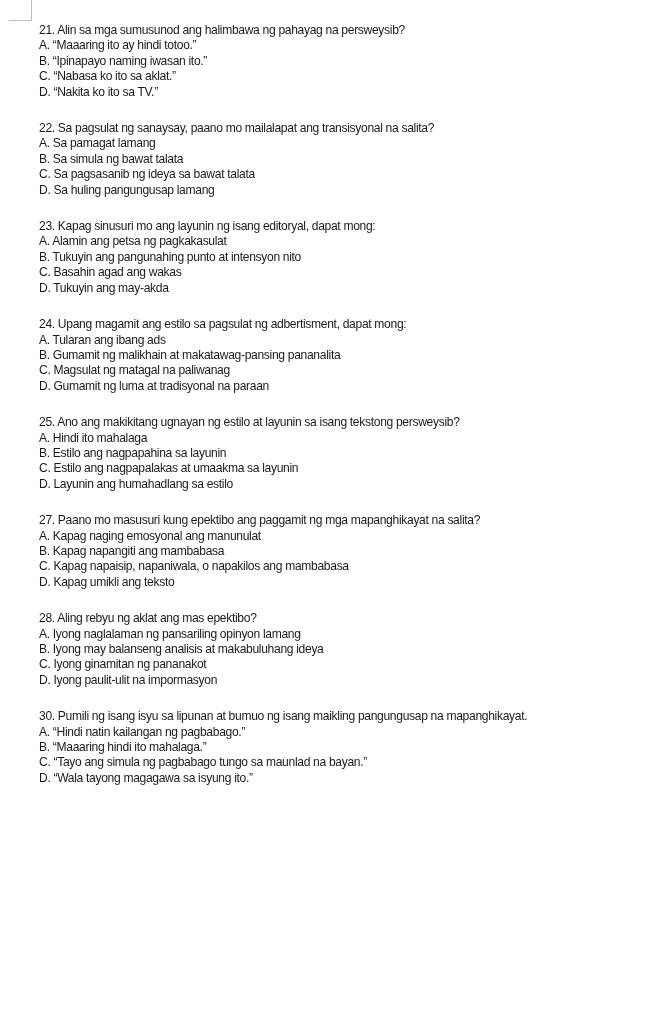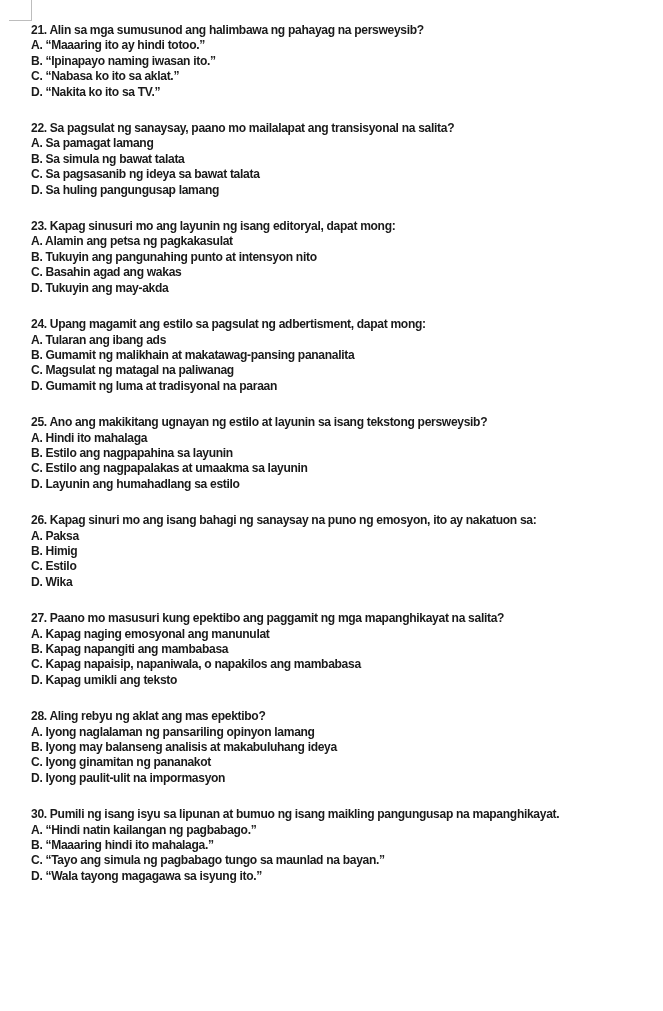--- a/index.html
+++ b/index.html
@@ -1,21 +1,21 @@
 <!DOCTYPE html>
 <html><head>
   <meta charset="utf-8">
   <style>
     html, body { margin: 0; padding: 0; background: #ffffff; }
     body { width: 663px; height: 1011px; position: relative; overflow: hidden;
       font-family: "Liberation Sans", sans-serif; color: #1a1a1a; }
     .corner-v { position: absolute; left: 31px; top: 0; width: 1px; height: 20px; background: #bdbdbd; }
     .corner-h { position: absolute; left: 9px; top: 20px; width: 23px; height: 1px; background: #bdbdbd; }
     .doc { position: absolute; left: 31px; top: 22px; width: 620px; }
-    .q { margin: 0 0 21px 0; font-weight: bold; }
+    .q { margin: 0 0 21px 8px; }
     .line { font-size: 13px; line-height: 15.4px; white-space: nowrap;
       letter-spacing: -0.35px; transform: scaleX(0.93); transform-origin: left center; }
   </style>
 </head>
 <body>
 
 <div class="corner-v"></div>
 <div class="corner-h"></div>
 
 <div class="doc">
@@ -48,27 +48,20 @@
     <div class="line">D. Gumamit ng luma at tradisyonal na paraan</div>
   </div>
   <div class="q">
     <div class="line">25. Ano ang makikitang ugnayan ng estilo at layunin sa isang tekstong persweysib?</div>
     <div class="line">A. Hindi ito mahalaga</div>
     <div class="line">B. Estilo ang nagpapahina sa layunin</div>
     <div class="line">C. Estilo ang nagpapalakas at umaakma sa layunin</div>
     <div class="line">D. Layunin ang humahadlang sa estilo</div>
   </div>
   <div class="q">
-    <div class="line">26. Kapag sinuri mo ang isang bahagi ng sanaysay na puno ng emosyon, ito ay nakatuon sa:</div>
-    <div class="line">A. Paksa</div>
-    <div class="line">B. Himig</div>
-    <div class="line">C. Estilo</div>
-    <div class="line">D. Wika</div>
-  </div>
-  <div class="q">
     <div class="line">27. Paano mo masusuri kung epektibo ang paggamit ng mga mapanghikayat na salita?</div>
     <div class="line">A. Kapag naging emosyonal ang manunulat</div>
     <div class="line">B. Kapag napangiti ang mambabasa</div>
     <div class="line">C. Kapag napaisip, napaniwala, o napakilos ang mambabasa</div>
     <div class="line">D. Kapag umikli ang teksto</div>
   </div>
   <div class="q">
     <div class="line">28. Aling rebyu ng aklat ang mas epektibo?</div>
     <div class="line">A. Iyong naglalaman ng pansariling opinyon lamang</div>
     <div class="line">B. Iyong may balanseng analisis at makabuluhang ideya</div>

